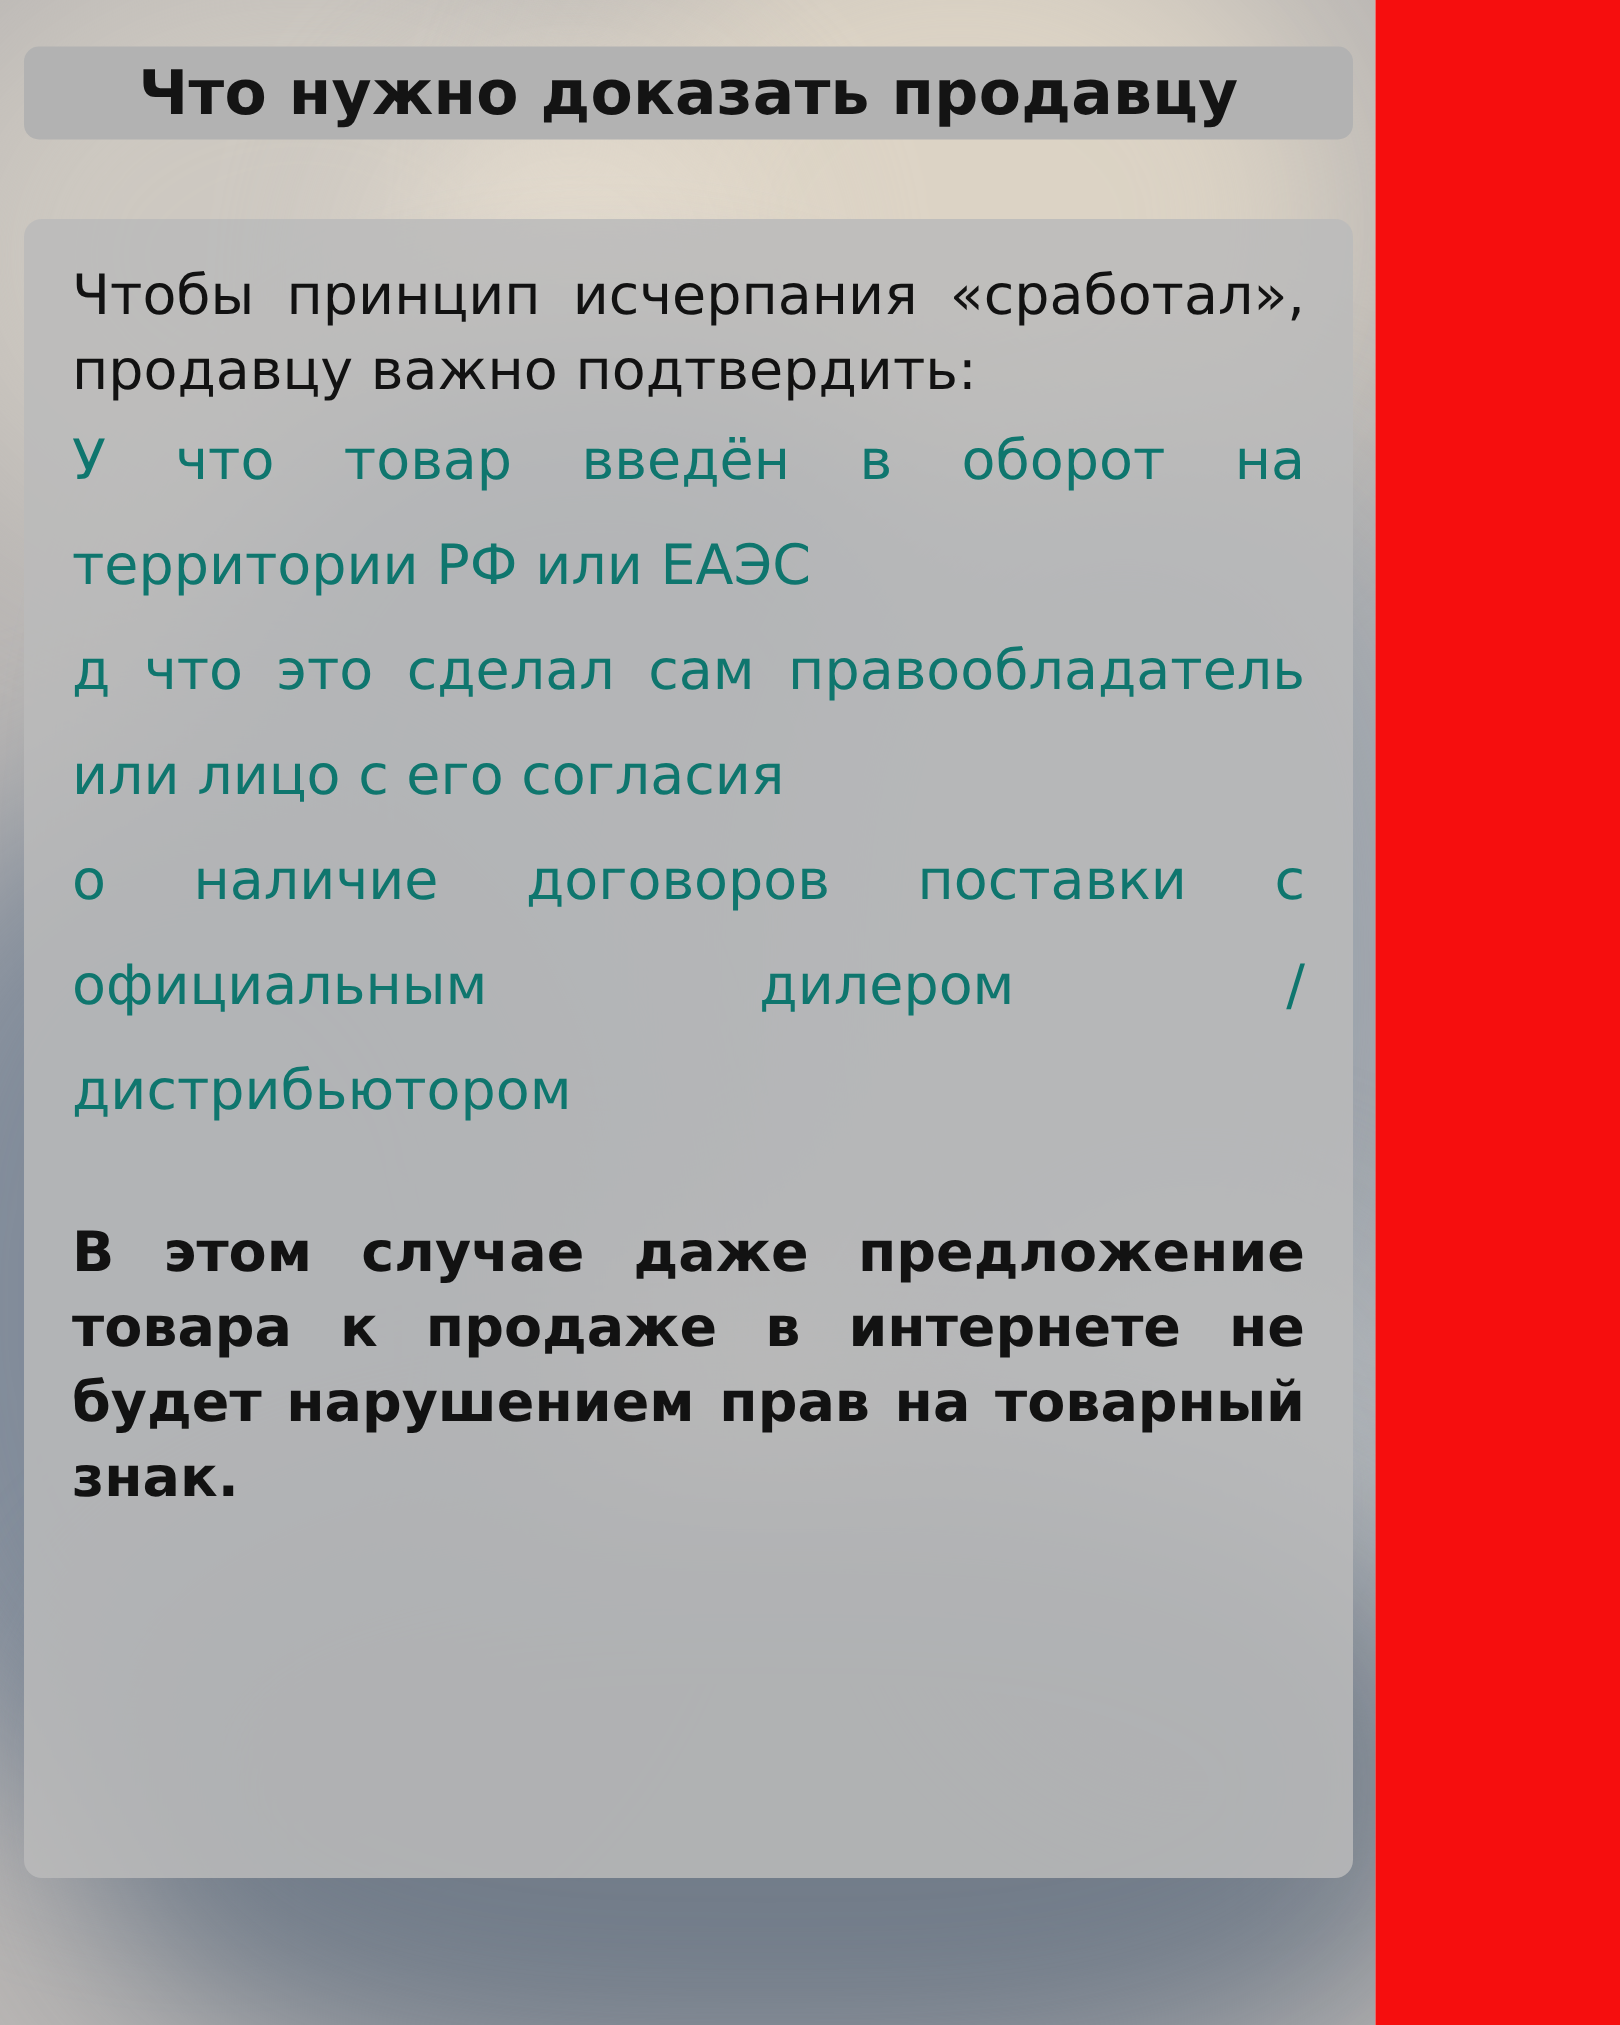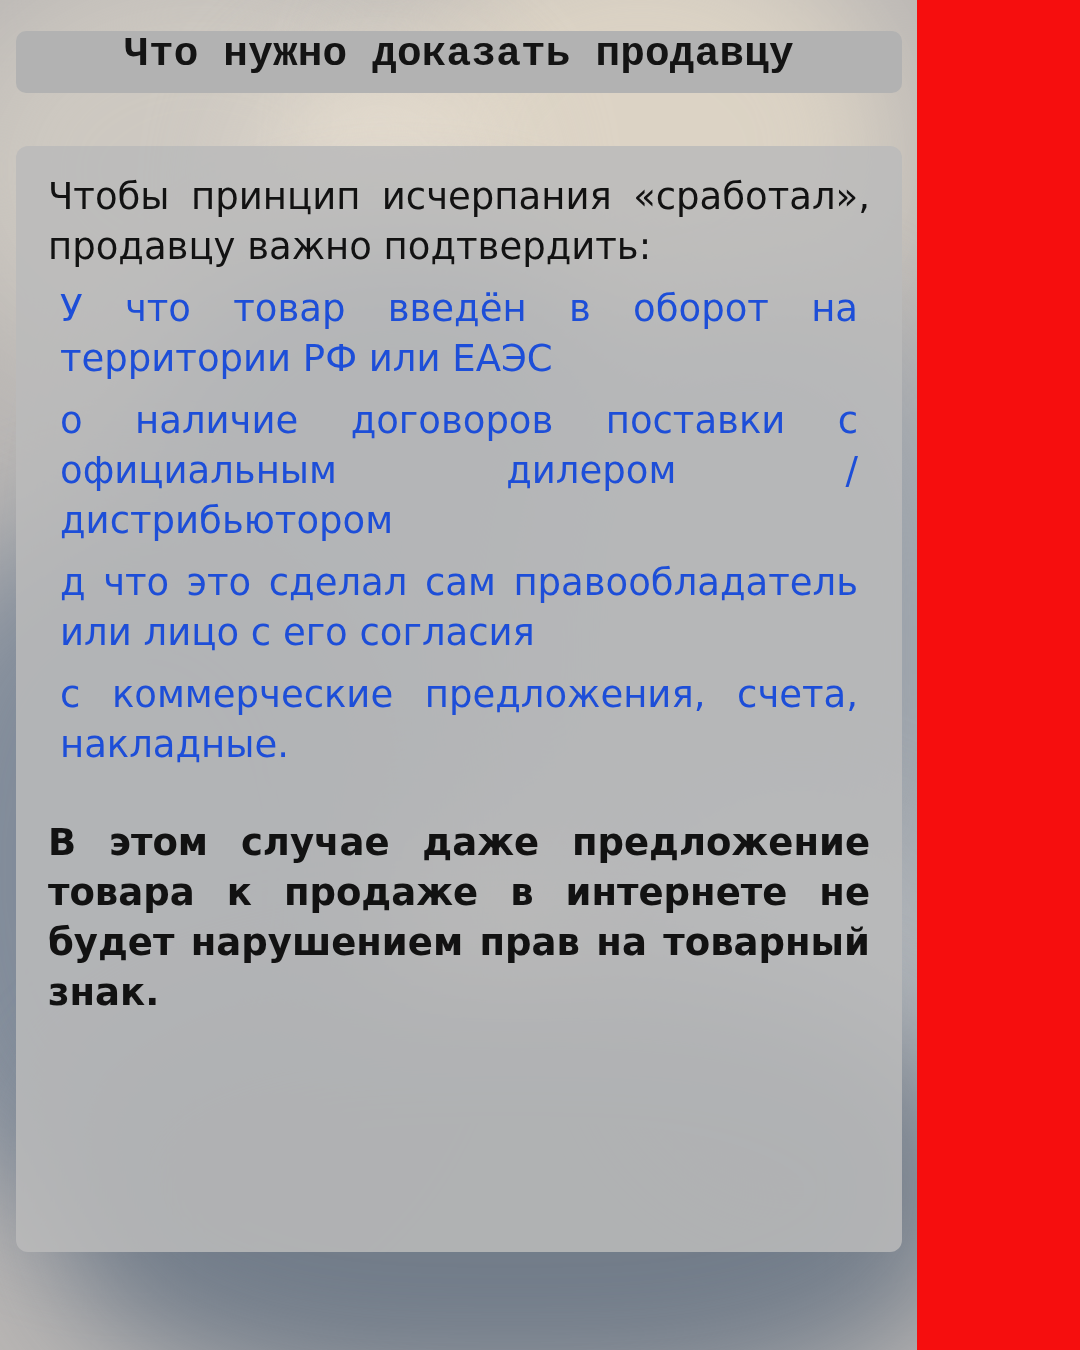--- a/index.html
+++ b/index.html
@@ -98,25 +98,24 @@
   
   .title-bar {
     position: absolute;
     left: 16px;
     top: 31px;
     width: 886px;
     height: 62px;
     background: #b2b2b2;
     border-radius: 10px;
     display: flex;
-    align-items: flex-start;
+    align-items: center;
     justify-content: center;
     box-sizing: border-box;
     padding: 0 14px;
-    font-family: Liberation Mono, monospace;
   }
   .title-text {
     font-size: 41px;
     font-weight: bold;
     color: #141414;
     letter-spacing: 0.2px;
     white-space: nowrap;
   }
 
   
@@ -139,25 +138,25 @@
     text-align: justify;
     text-justify: inter-word;
     margin: 0;
   }
   .para.gap {
     margin-top: 48px;
     font-weight: bold;
   }
   .bullet-line {
     font-size: 37px;
-    line-height: 50px;
-    color: #1d4ed8;
+    line-height: 70px;
+    color: #0f766e;
     text-align: justify;
     text-justify: inter-word;
-    margin: 12px;
+    margin: 0;
   }
 </style>
 </head>
 <body>
 
 <div class="slide">
 
   <div class="photo-bg">
     <div class="blob b1"></div>
     <div class="blob b2"></div>
@@ -178,32 +177,28 @@
   <div class="body-card">
 
     <p class="para">Чтобы принцип исчерпания «сработал», продавцу важно подтвердить:</p>
 
     <p class="bullet-line">
       <span>У</span>
       <span>что товар введён в оборот на территории РФ или ЕАЭС</span>
     </p>
 
     <p class="bullet-line">
+      <span>д</span>
+      <span>что это сделал сам правообладатель или лицо с его согласия</span>
+    </p>
+
+    <p class="bullet-line">
       <span>о</span>
       <span>наличие договоров поставки с официальным дилером / дистрибьютором</span>
     </p>
 
-    <p class="bullet-line">
-      <span>д</span>
-      <span>что это сделал сам правообладатель или лицо с его согласия</span>
-    </p>
-
-
-    <p class="bullet-line">
-      <span>с</span>
-      <span>коммерческие предложения, счета, накладные.</span>
-    </p>
+
 
     <p class="para gap">В этом случае даже предложение товара к продаже в интернете не будет нарушением прав на товарный знак.</p>
 
   </div>
 
 </div>
 
 </body></html>

